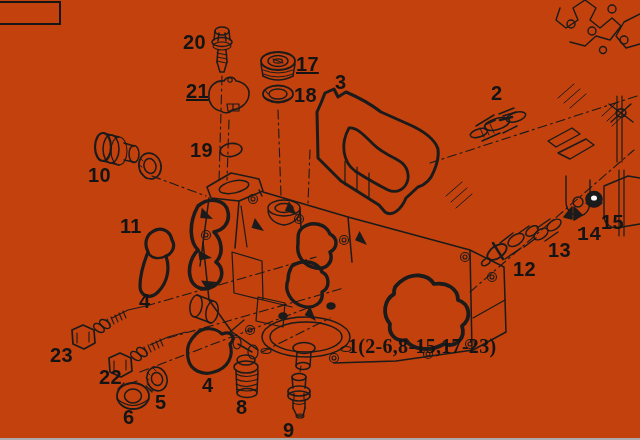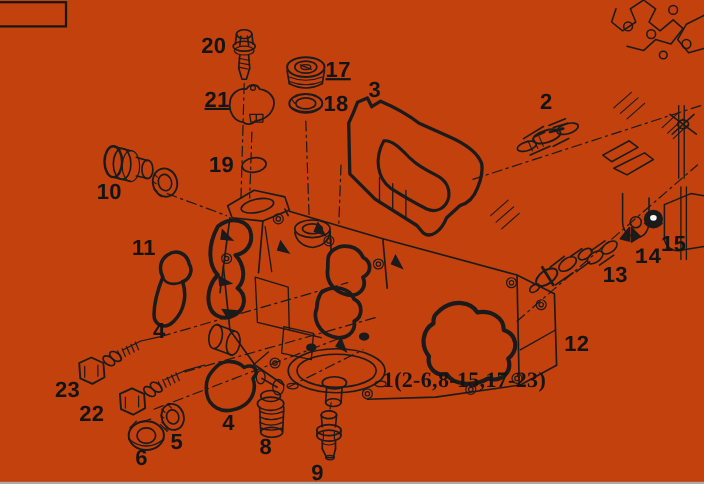--- a/index.html
+++ b/index.html
@@ -284,24 +284,24 @@
       <div class="callout" style="left: 186px; top: 81px; color: rgb(20, 20, 20); text-decoration: underline;">21</div>
       <div class="callout" style="left: 294px; top: 85px; color: rgb(20, 20, 20);">18</div>
       <div class="callout" style="left: 335px; top: 72px; color: rgb(20, 20, 20);">3</div>
       <div class="callout" style="left: 491px; top: 83px; color: rgb(20, 20, 20);">2</div>
       <div class="callout" style="left: 190px; top: 140px; color: rgb(20, 20, 20);">19</div>
       <div class="callout" style="left: 88px; top: 165px; color: rgb(20, 20, 20);">10</div>
       <div class="callout" style="left: 120px; top: 180px; color: rgb(20, 20, 20); margin-top: 36px;">11</div>
       <div class="callout" style="left: 601px; top: 212px; color: rgb(20, 20, 20);">15</div>
       <div class="callout" style="left: 577px; top: 225px; color: rgb(20, 20, 20); font-family: Liberation Mono, monospace;">14</div>
       <div class="callout" style="left: 548px; top: 240px; color: rgb(20, 20, 20);">13</div>
-      <div class="callout" style="left: 513px; top: 259px; color: rgb(20, 20, 20); margin-top: 44px;">12</div>
+      <div class="callout" style="left: 513px; top: 259px; color: rgb(20, 20, 20);">12</div>
       <div class="callout" style="left: 139px; top: 291px; color: rgb(20, 20, 20);">4</div>
       <div class="callout" style="left: 50px; top: 345px; color: rgb(20, 20, 20);">23</div>
-      <div class="callout" style="left: 72px; top: 367px; color: rgb(20, 20, 20);">22</div>
+      <div class="callout" style="left: 99px; top: 367px; color: rgb(20, 20, 20);">22</div>
       <div class="callout" style="left: 123px; top: 407px; color: rgb(20, 20, 20);">6</div>
       <div class="callout" style="left: 155px; top: 392px; color: rgb(20, 20, 20);">5</div>
       <div class="callout" style="left: 202px; top: 375px; color: rgb(20, 20, 20);">4</div>
       <div class="callout" style="left: 236px; top: 397px; color: rgb(20, 20, 20);">8</div>
       <div class="callout" style="left: 283px; top: 420px; color: rgb(20, 20, 20);">9</div>
       <div class="callout" style="left: 348px; top: 336px; color: rgb(20, 20, 20); font-family: Liberation Serif, serif;">1(2-6,8-15,17-23)</div>
     </div>
 
   <div id="bottom-border" style="background: rgb(171, 171, 171);"></div>
 </div>

